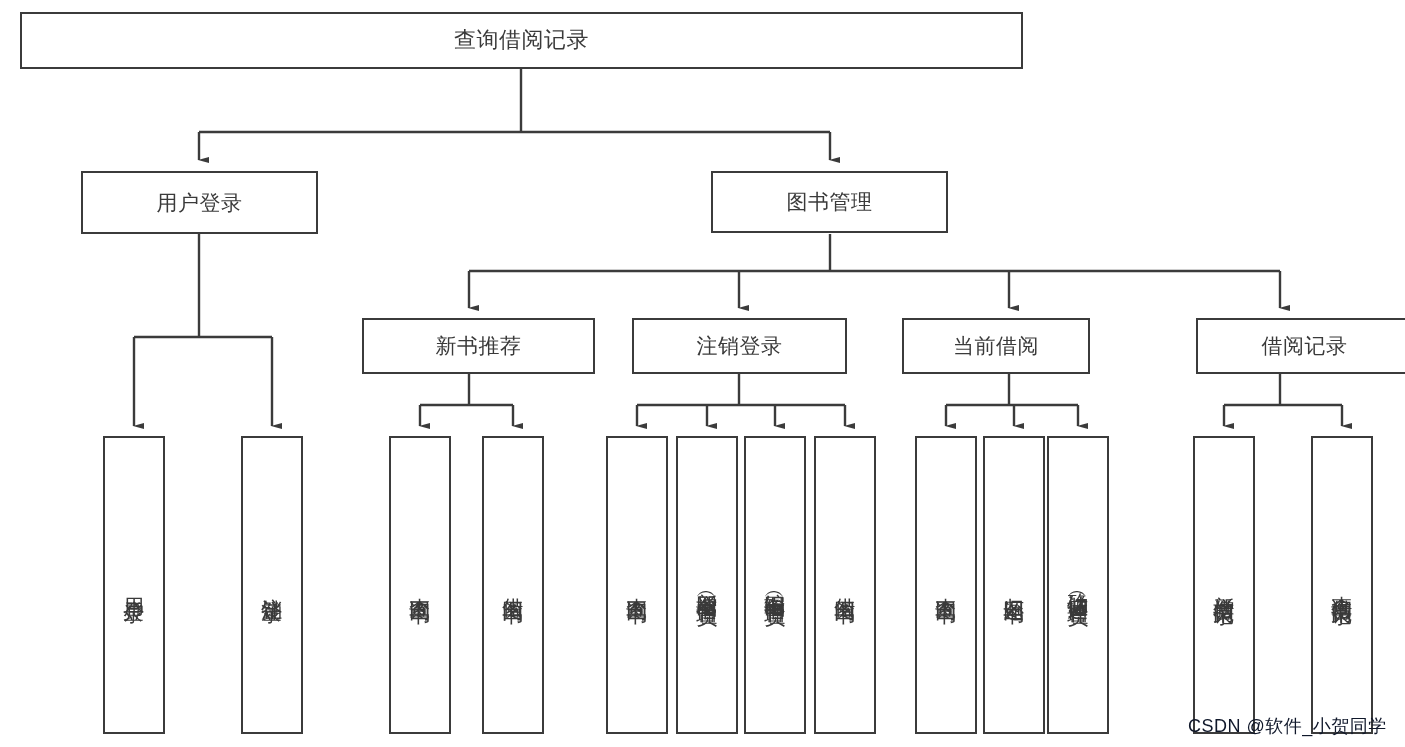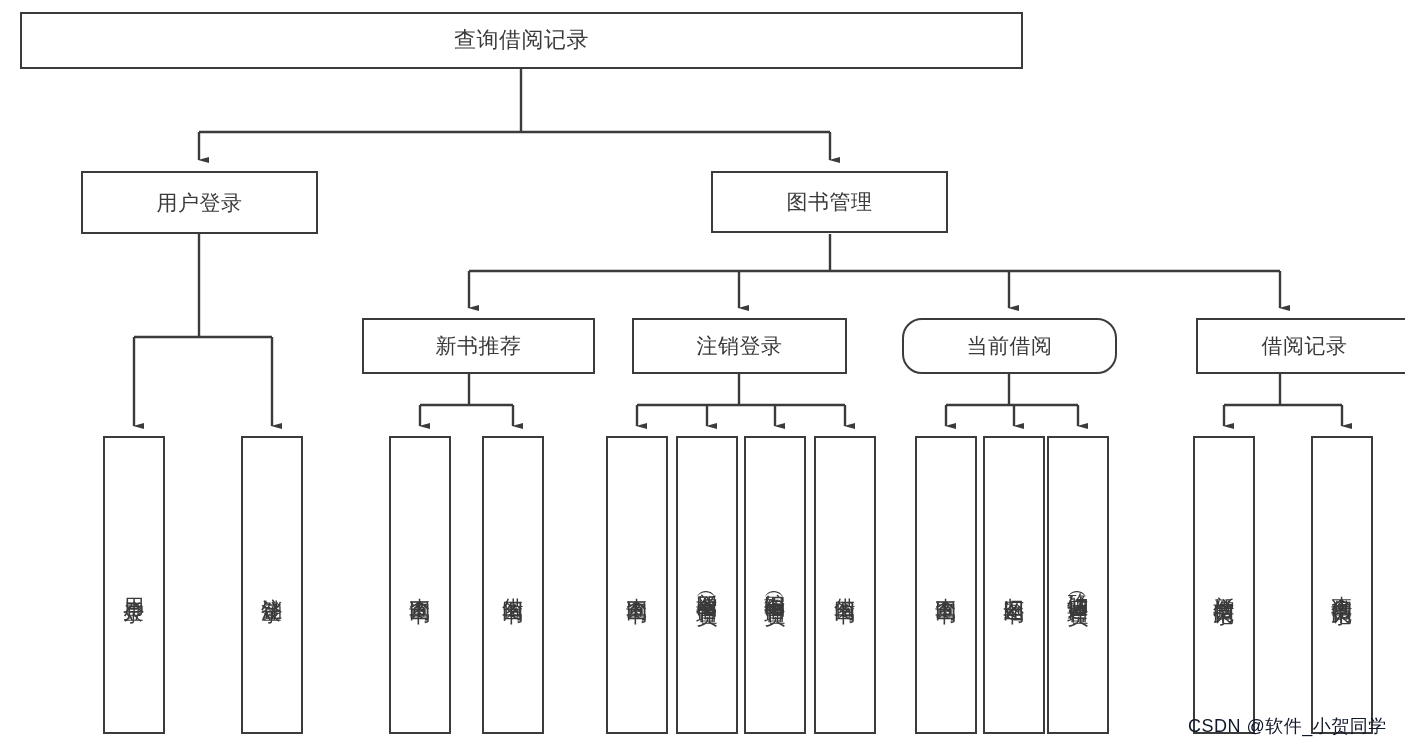--- a/index.html
+++ b/index.html
@@ -136,21 +136,21 @@
   <div class="node h" style="left:711px; top:171px; width:237px; height:62px;">
     <span class="lbl">图书管理</span>
   </div>
 
   <div class="node h" style="left:362px; top:318px; width:233px; height:56px;">
     <span class="lbl">新书推荐</span>
   </div>
   <div class="node h" style="left:632px; top:318px; width:215px; height:56px;">
     <span class="lbl">注销登录</span>
   </div>
-  <div class="node h" style="left:902px; top:318px; width:215px; height:56px;border-radius:20px;">
+  <div class="node h" style="left:902px; top:318px; width:188px; height:56px;">
     <span class="lbl">当前借阅</span>
   </div>
   <div class="node h" style="left:1196px; top:318px; width:217px; height:56px;">
     <span class="lbl">借阅记录</span>
   </div>
 
   <div class="node v" style="left:103px; top:436px; width:62px; height:298px;">
     <span class="lbl">用户登录</span>
   </div>
   <div class="node v" style="left:241px; top:436px; width:62px; height:298px;">

